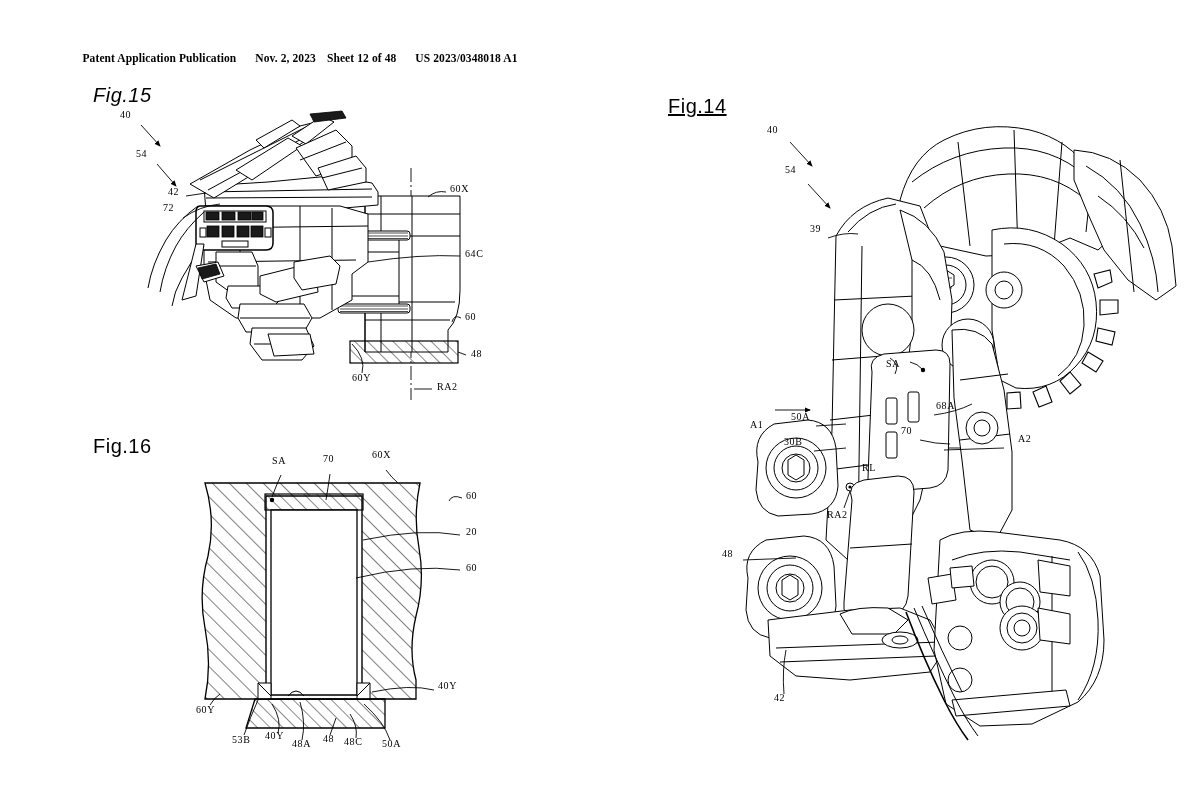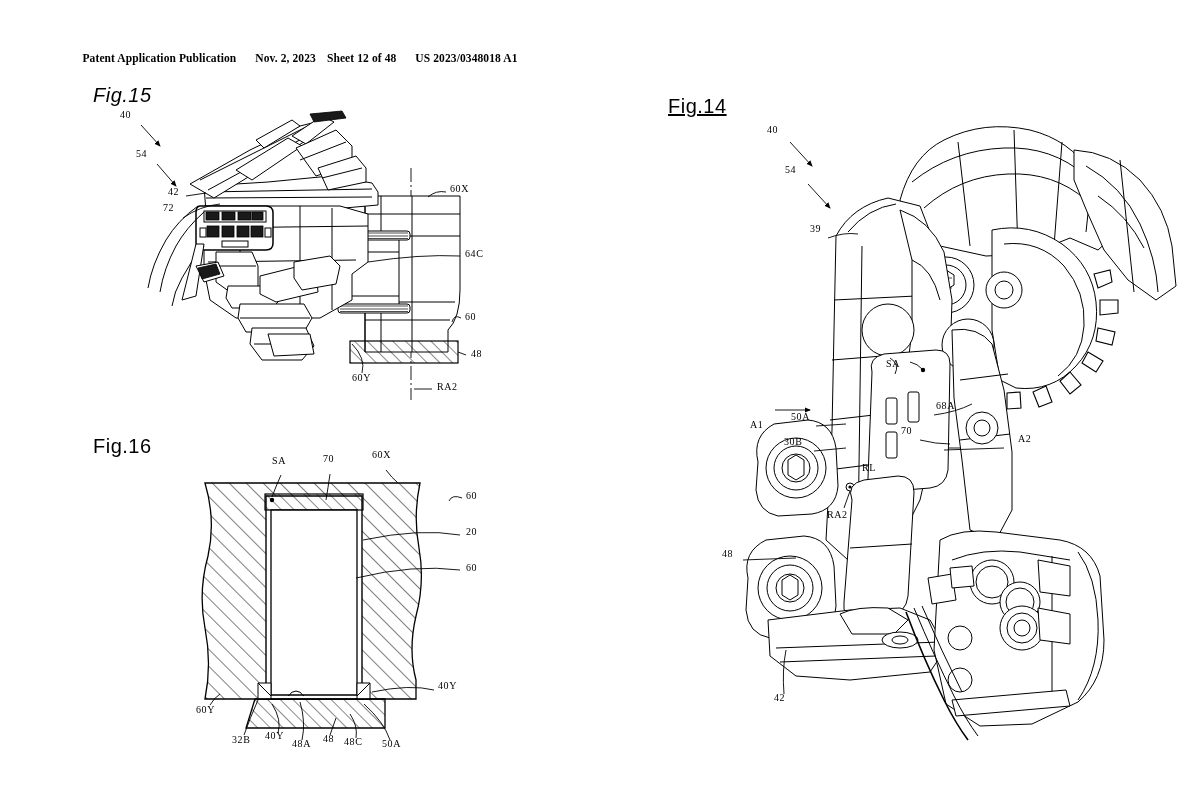--- a/index.html
+++ b/index.html
@@ -268,21 +268,21 @@
   <div class="ref" style="left:437px; top:382px;">RA2</div>
 
   <div class="ref" style="left:272px; top:456px;">SA</div>
   <div class="ref" style="left:323px; top:454px;">70</div>
   <div class="ref" style="left:372px; top:450px;">60X</div>
   <div class="ref" style="left:466px; top:491px;">60</div>
   <div class="ref" style="left:466px; top:527px;">20</div>
   <div class="ref" style="left:466px; top:563px;">60</div>
   <div class="ref" style="left:438px; top:681px;">40Y</div>
   <div class="ref" style="left:196px; top:705px;">60Y</div>
-  <div class="ref" style="left:232px; top:735px;">32B</div>
+  <div class="ref" style="left:232px; top:735px;">53B</div>
   <div class="ref" style="left:265px; top:731px;">40Y</div>
   <div class="ref" style="left:292px; top:739px;">48A</div>
   <div class="ref" style="left:323px; top:734px;">48</div>
   <div class="ref" style="left:344px; top:737px;">48C</div>
   <div class="ref" style="left:382px; top:739px;">50A</div>
 </div>
 
 <div class="page" id="page-right">
 
 

